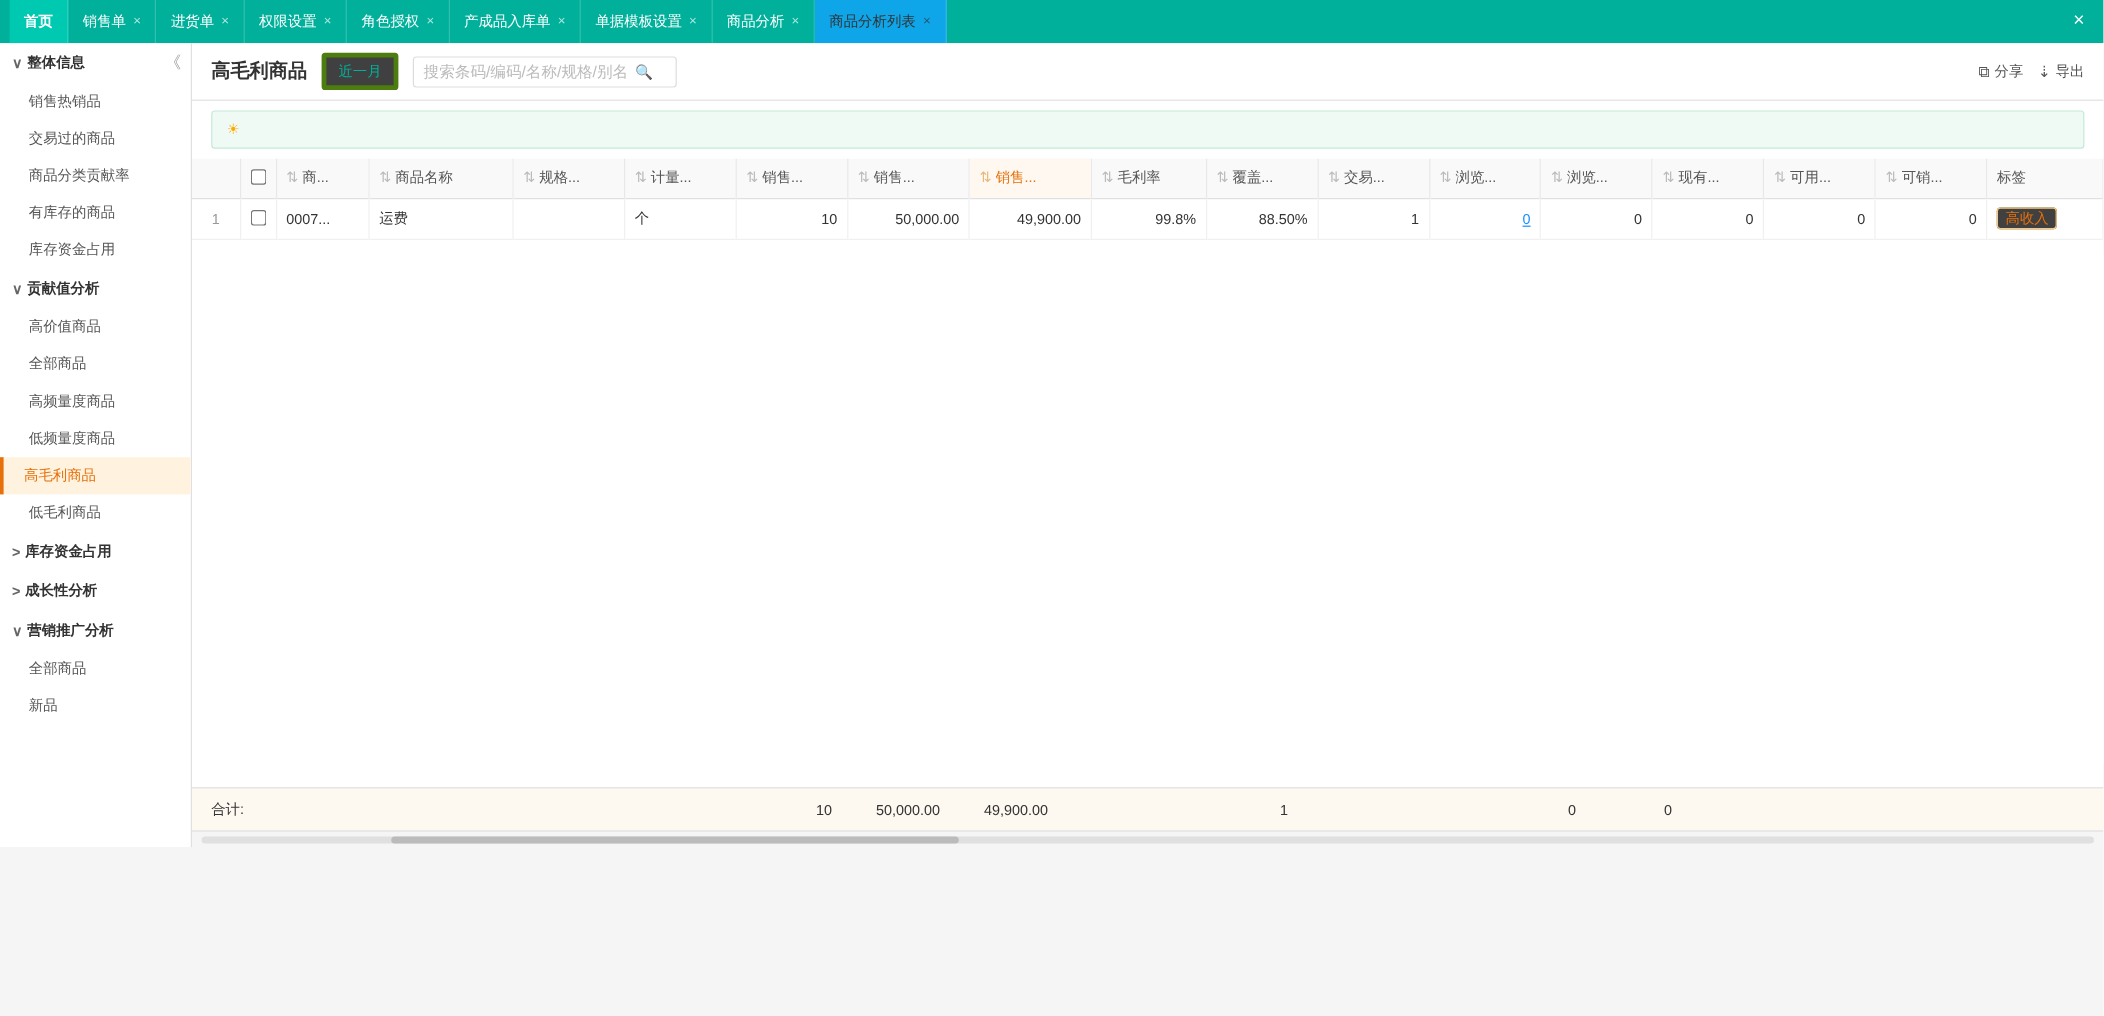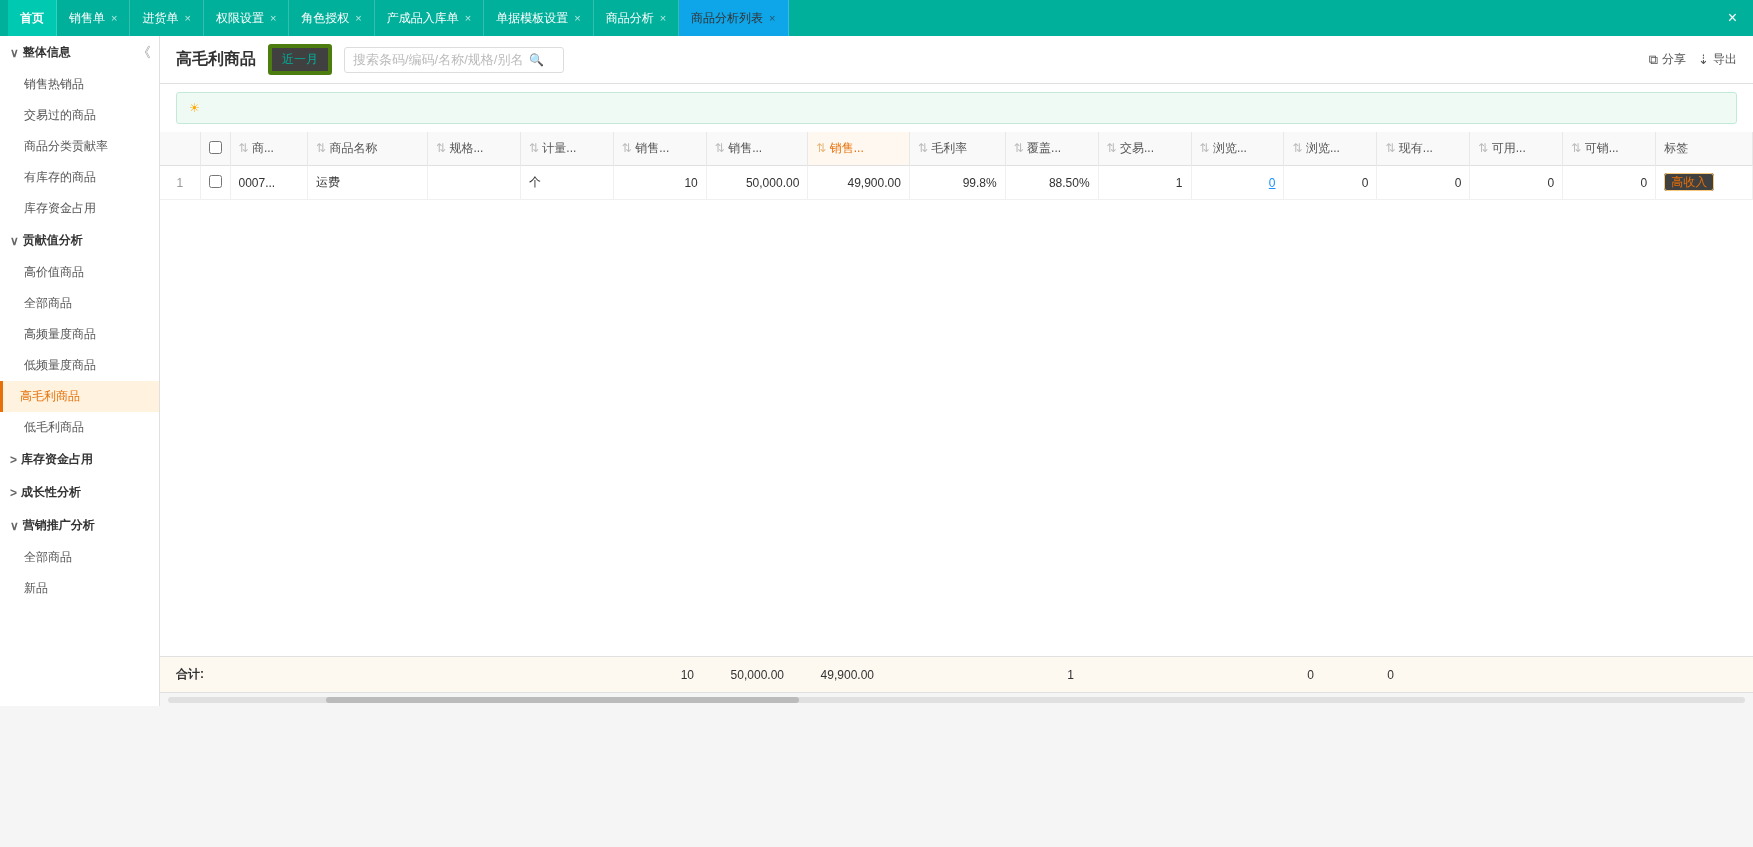--- a/index.html
+++ b/index.html
@@ -206,21 +206,21 @@
       display: flex;
       align-items: center;
       background: #fdf8f0;
       border-top: 1px solid #e0e0e0;
       padding: 8px 16px;
       color: #333;
       font-size: 12px;
       gap: 0;
       height: 36px;
     }
-    .footer-label { margin-right: 20px; font-weight: bold; }
+    .footer-label { margin-right: 20px; font-weight: normal; }
     .footer-val { min-width: 80px; text-align: right; }
 
     
     .scroll-bar-area {
       height: 14px;
       background: #f5f5f5;
       border-top: 1px solid #e0e0e0;
       display: flex;
       align-items: center;
       padding: 0 8px;

